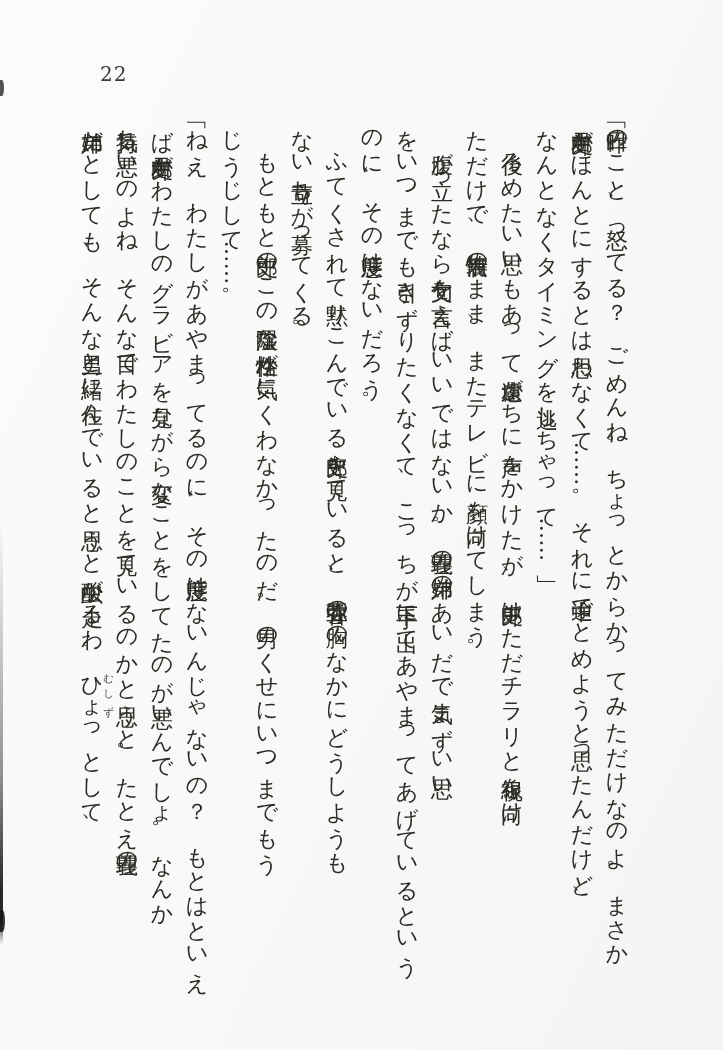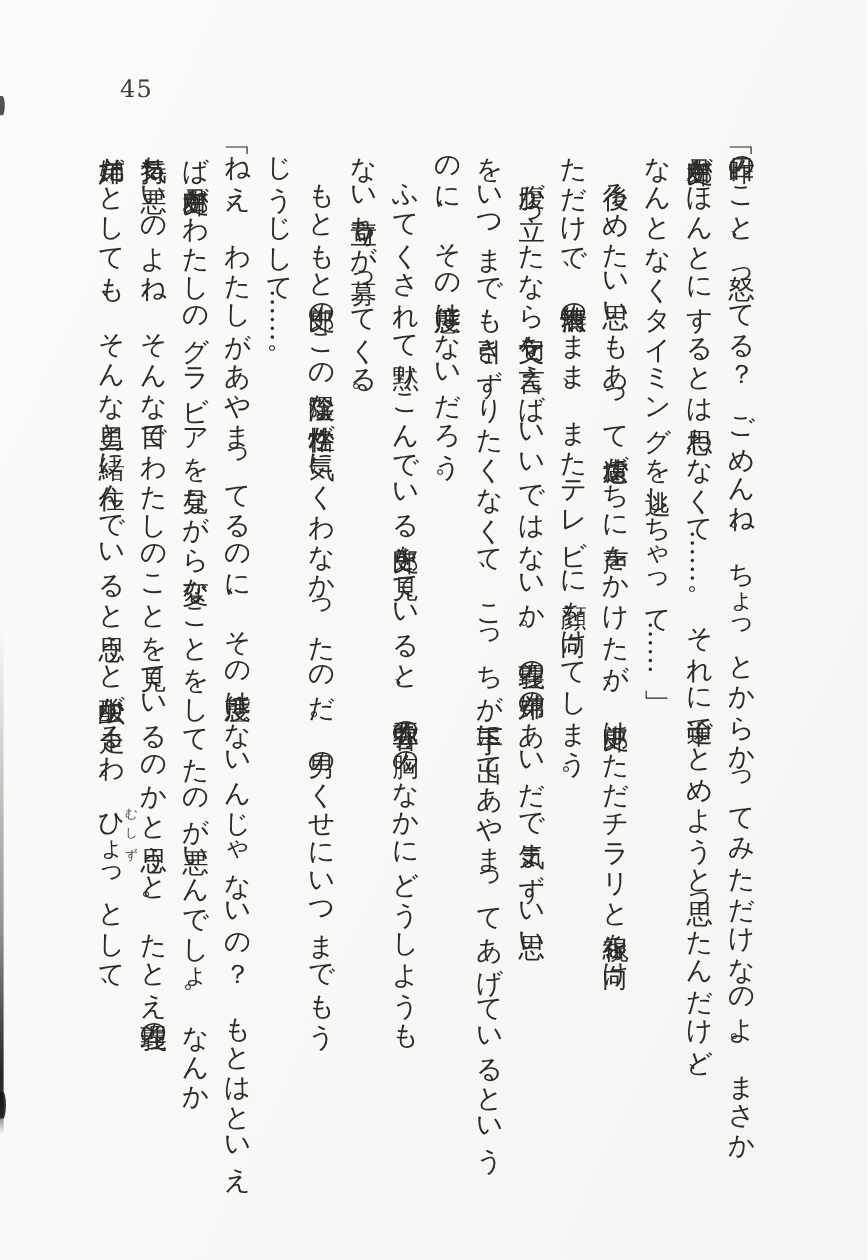--- a/index.html
+++ b/index.html
@@ -91,21 +91,21 @@
     background: rgba(40, 40, 40, 0.8);
     border-radius: 0 70% 70% 0;
     filter: blur(0.5px);
   }
 </style>
 </head>
 <body>
 
 <div class="page">
 
-  <div class="page-number">45</div>
+  <div class="page-number">22</div>
 
   <div class="scan-spot"></div>
   <div class="scan-line"></div>
   <div class="scan-blob"></div>
 
   <div class="text-block">
     <p class="tline">「昨日のこと、怒ってる？　ごめんね。ちょっとからかってみただけなのよ。まさか</p>
     <p class="tline">史郎君がほんとにするとは思わなくて……。それに途中でとめようと思ったんだけど、</p>
     <p class="tline">なんとなくタイミングを逃しちゃって……」</p>
     <p class="tline">　後ろめたい思いもあって遠慮がちに声をかけたが、史郎はただチラリと視線を向け</p>

